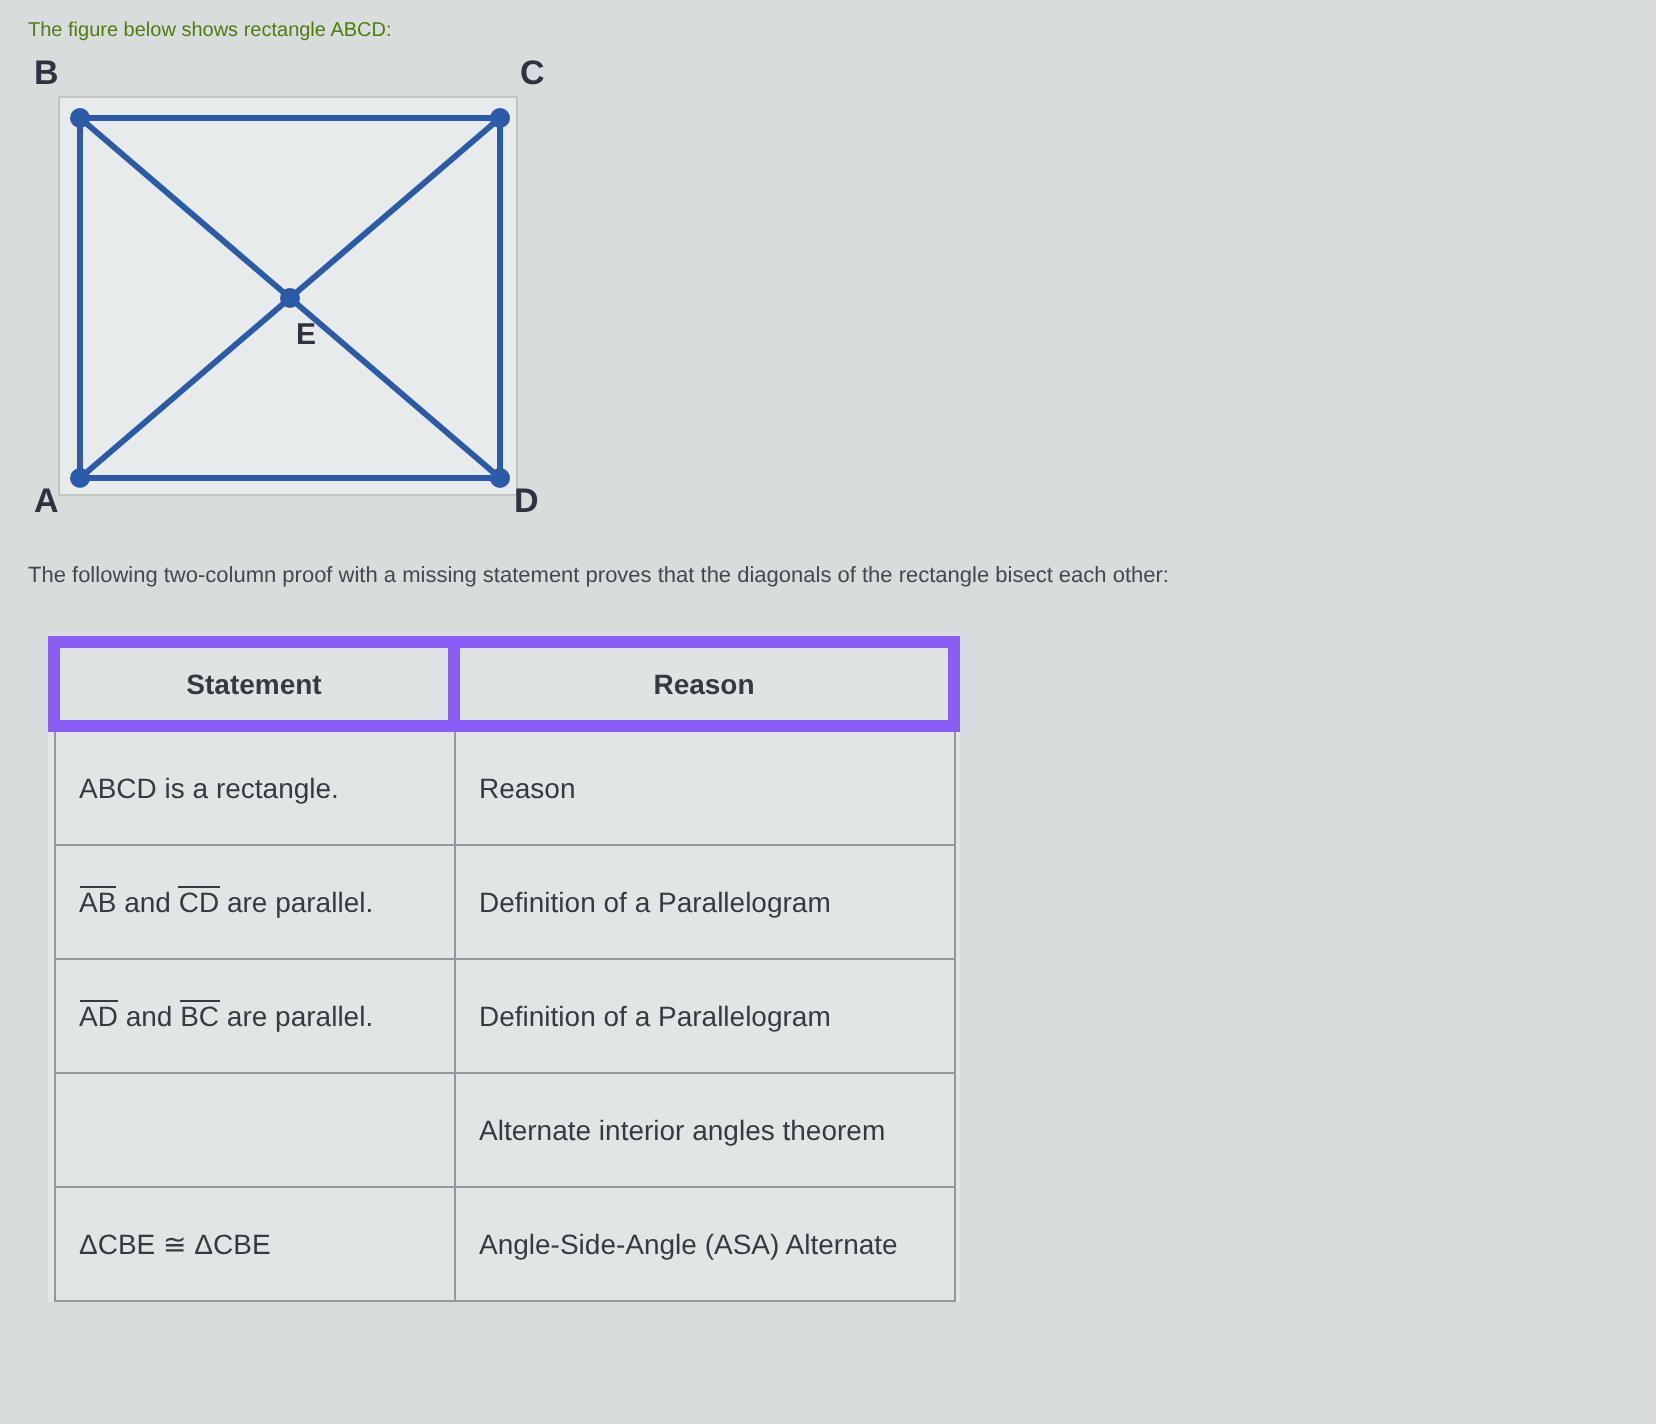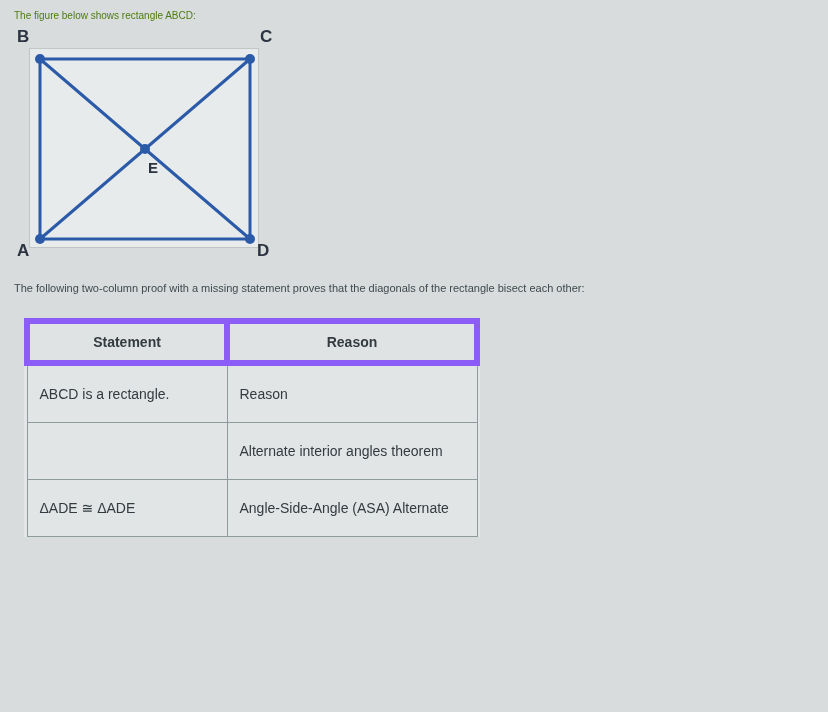--- a/index.html
+++ b/index.html
@@ -123,21 +123,33 @@
       <th class="statement-col">Statement</th>
       <th class="reason-col">Reason</th>
     </tr>
   </thead>
   <tbody>
     <tr>
       <td>ABCD is a rectangle.</td>
       <td>Reason</td>
     </tr>
     <tr>
+      <td>
+        <span class="seg">AB</span><span> and </span><span class="seg">CD</span><span> are parallel.</span>
+      </td>
+      <td>Definition of a Parallelogram</td>
+    </tr>
+    <tr>
+      <td>
+        <span class="seg">AD</span><span> and </span><span class="seg">BC</span><span> are parallel.</span>
+      </td>
+      <td>Definition of a Parallelogram</td>
+    </tr>
+    <tr>
       <td></td>
       <td>Alternate interior angles theorem</td>
     </tr>
     <tr>
-      <td>ΔADE ≅ ΔADE</td>
+      <td>ΔCBE ≅ ΔCBE</td>
       <td>Angle-Side-Angle (ASA) Alternate</td>
     </tr>
   </tbody>
 </table>
 
 </body></html>

